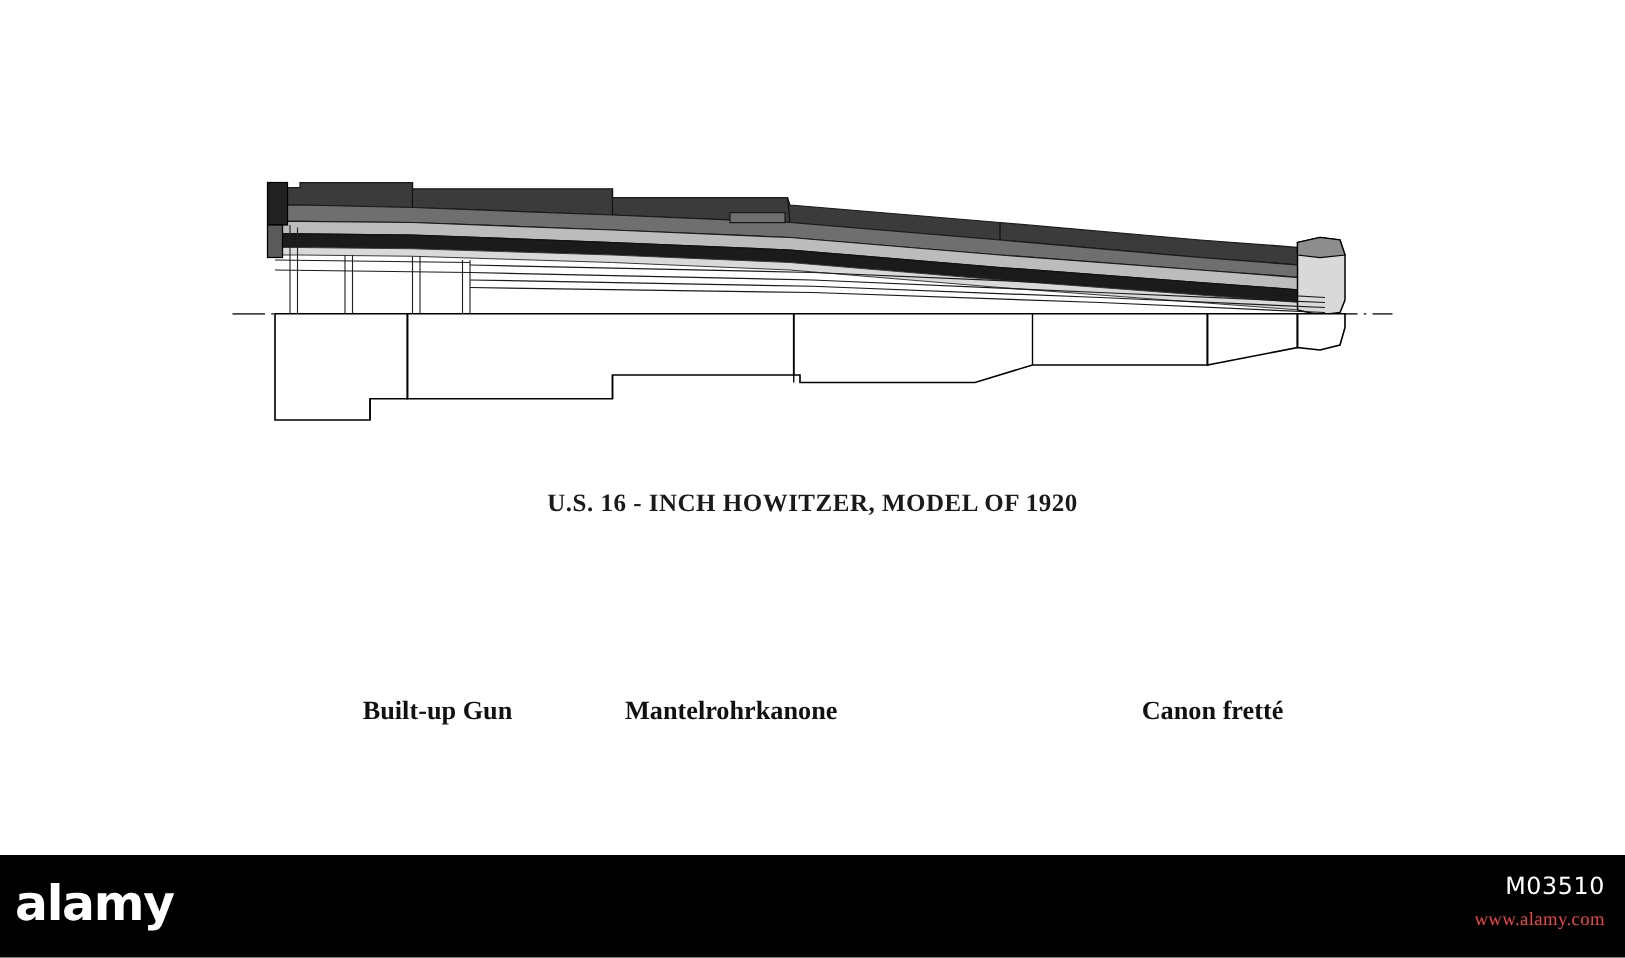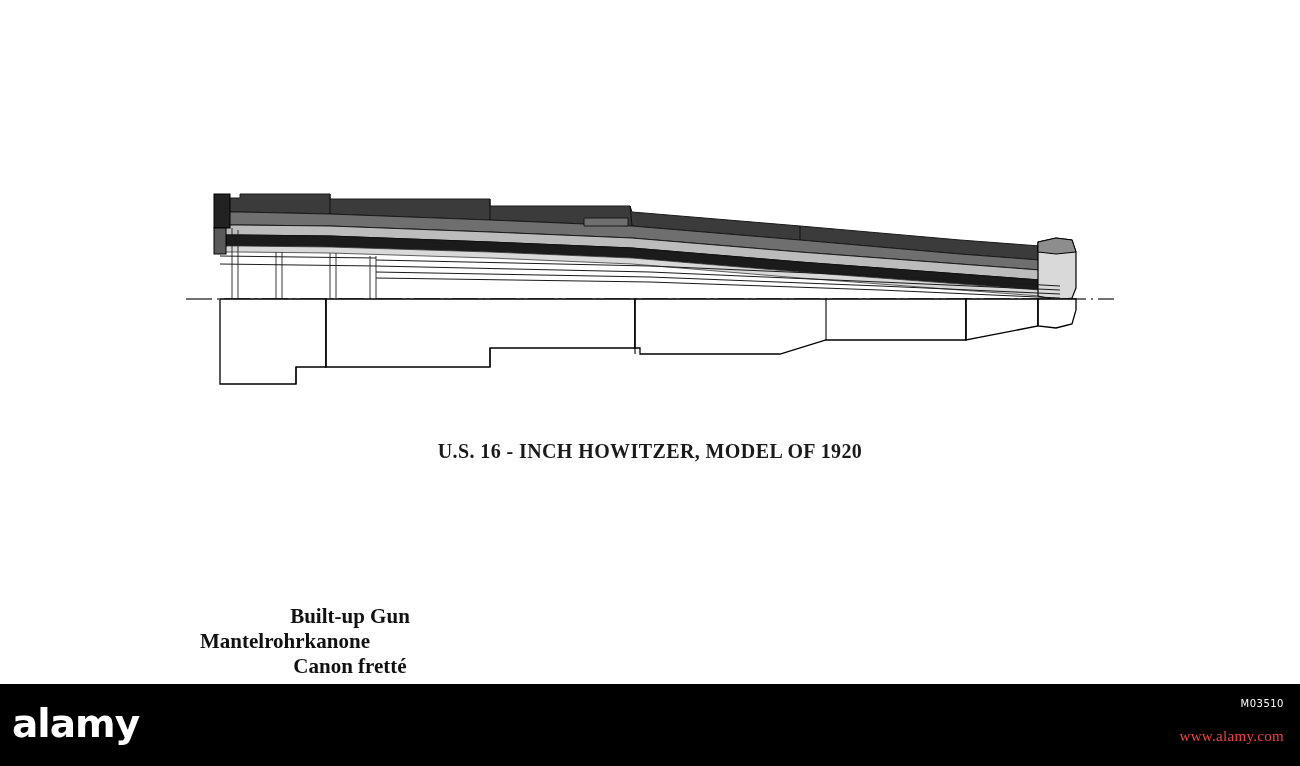--- a/index.html
+++ b/index.html
@@ -21,21 +21,20 @@
     height: 766px;
     background: #ffffff;
   }
   
   #plate {
     position: absolute;
     left: 0; top: 0;
     width: 1300px;
     height: 684px;
     background: #ffffff;
-    margin-top: 48px;
   }
   #figure-wrap {
     position: absolute;
     left: 180px;
     top: 120px;
     width: 940px;
     height: 250px;
   }
   #figure-svg {
     display: block;
@@ -55,21 +54,20 @@
   }
   
   #terms {
     position: absolute;
     left: 200px;
     top: 556px;
     width: 920px;
     display: flex;
     justify-content: space-between;
     align-items: baseline;
-    flex-direction: column;
   }
   #terms .term {
     font-family: "Liberation Serif", serif;
     font-size: 21px;
     font-weight: 700;
     color: #111111;
     white-space: nowrap;
   }
   #term-en { width: 300px; text-align: center; }
   #term-de { width: 320px; text-align: left; }
@@ -93,21 +91,21 @@
     font-weight: 700;
     color: #ffffff;
     letter-spacing: -1px;
     line-height: 48px;
   }
   #image-id {
     position: absolute;
     right: 16px;
     top: 698px;
     font-family: "DejaVu Sans", sans-serif;
-    font-size: 10px;
+    font-size: 19px;
     color: #ffffff;
     letter-spacing: 0.5px;
   }
   #alamy-url {
     position: absolute;
     right: 16px;
     top: 728px;
     font-family: Liberation Serif, serif;
     font-size: 15px;
     color: #ef4444;

